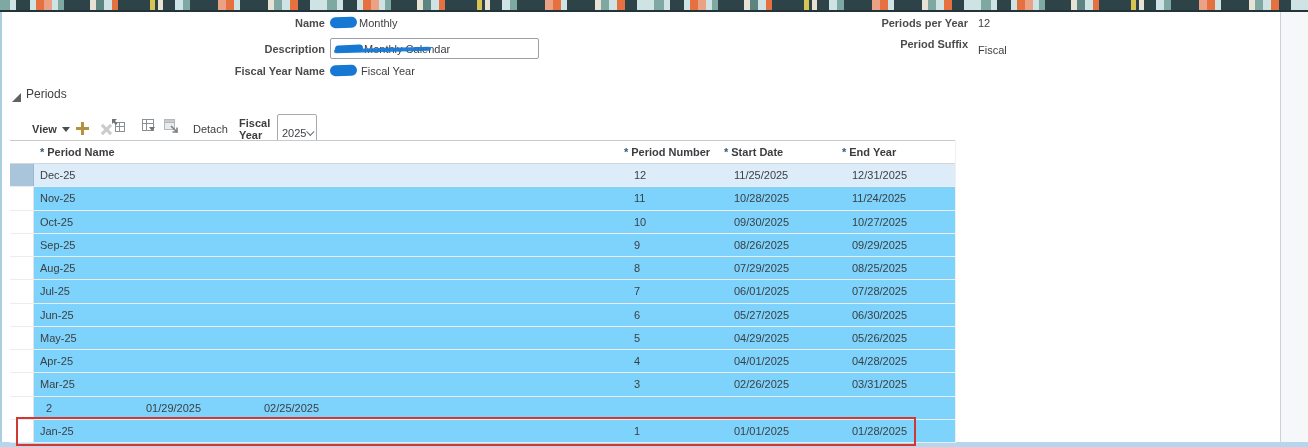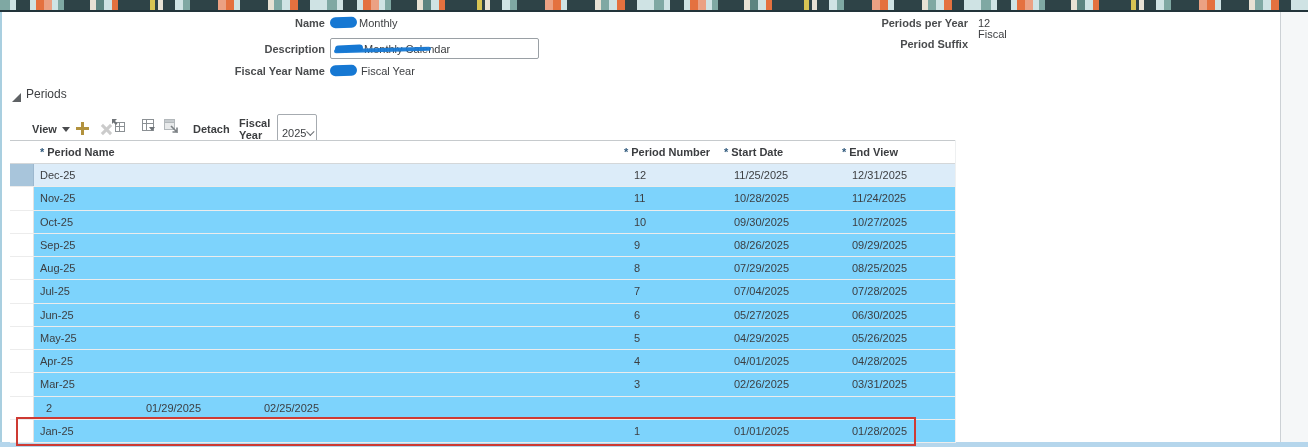--- a/index.html
+++ b/index.html
@@ -45,21 +45,21 @@
   .view-btn{left:20px;font-weight:bold;color:#3c3e40;gap:5px;cursor:default;}
   .caret-down{width:0;height:0;border-left:4px solid transparent;border-right:4px solid transparent;border-top:5px solid #4a4c4e;}
   .icon-plus{left:64px;width:14px;}
   .icon-plus .bar{position:absolute;background:#b2923e;}
   .icon-plus .h{left:0;top:9px;width:13px;height:3px;}
   .icon-plus .v{left:5px;top:4px;width:3px;height:13px;}
   .icon-x{left:88px;width:13px;}
   .icon-x .bar{position:absolute;left:0px;top:10px;width:13px;height:3px;background:#cbcbcb;}
   .icon-x .r1{transform:rotate(45deg);} .icon-x .r2{transform:rotate(-45deg);}
   .tb-svg{position:absolute;top:4px;}
-  .detach-label{left:181px;font-weight:bold;color:#3c3e40;}
+  .detach-label{left:181px;font-weight:normal;color:#3c3e40;}
   .fy-label{left:227px;font-weight:bold;color:#3c3e40;}
   .fy-select{
     position:absolute;left:277px;top:0px;width:40px;height:37px;box-sizing:border-box;
     border:1px solid #a6abb0;border-radius:2px;background:#fff;
     display:flex;align-items:center;padding:0 4px;color:#3d3f42;cursor:default;
   }
   .fy-chevron{margin-left:auto;width:5px;height:5px;border-right:1px solid #6a6e72;border-bottom:1px solid #6a6e72;transform:rotate(45deg) translateY(-2px);}
   
   .ptable{position:absolute;left:10px;top:140px;width:945px;border-right:1px solid #eef0f1;}
   .thead{display:flex;height:22px;border-top:1px solid #c6cacd;border-bottom:1px solid #d4d7d9;align-items:center;background:#fff;}
@@ -101,21 +101,21 @@
   <span class="desc-strike"></span>
 </div>
 
 <div class="flabel" style="left:160px;top:65px;width:165px;">Fiscal Year Name</div>
 <div class="blob" style="left:330px;top:65px;"></div>
 <div class="fvalue" style="left:361px;top:65px;">Fiscal Year</div>
 
 <div class="flabel" style="left:820px;top:17px;width:148px;">Periods per Year</div>
 <div class="fvalue" style="left:978px;top:17px;">12</div>
 <div class="flabel" style="left:820px;top:38px;width:148px;">Period Suffix</div>
-<div class="fvalue" style="left:978px;top:28px;">Fiscal</div>
+<div class="fvalue" style="left:978px;top:44px;">Fiscal</div>
 
 <div class="disclosure"></div>
 <div class="sec-header">Periods</div>
 
 <div class="toolbar">
   <div class="tb-item view-btn">
     <span>View</span>
     <span class="caret-down"></span>
   </div>
   <div class="tb-item icon-plus">
@@ -167,21 +167,21 @@
     <div class="hc c2">
       <span class="req">*</span>
       <span>Period Number</span>
     </div>
     <div class="hc c3">
       <span class="req">*</span>
       <span>Start Date</span>
     </div>
     <div class="hc c4">
       <span class="req">*</span>
-      <span>End View</span>
+      <span>End Year</span>
     </div>
   </div>
   <div>
       <div class="trow sel">
         <div class="c csel"></div>
         <div class="c cname">Dec-25</div>
         <div class="c cnum">12</div>
         <div class="c cstart">11/25/2025</div>
         <div class="c cend">12/31/2025</div>
       </div>
@@ -210,21 +210,21 @@
         <div class="c csel"></div>
         <div class="c cname">Aug-25</div>
         <div class="c cnum">8</div>
         <div class="c cstart">07/29/2025</div>
         <div class="c cend">08/25/2025</div>
       </div>
       <div class="trow">
         <div class="c csel"></div>
         <div class="c cname">Jul-25</div>
         <div class="c cnum">7</div>
-        <div class="c cstart">07/04/2025</div>
+        <div class="c cstart">06/01/2025</div>
         <div class="c cend">07/28/2025</div>
       </div>
       <div class="trow">
         <div class="c csel"></div>
         <div class="c cname">Jun-25</div>
         <div class="c cnum">6</div>
         <div class="c cstart">05/27/2025</div>
         <div class="c cend">06/30/2025</div>
       </div>
       <div class="trow">

